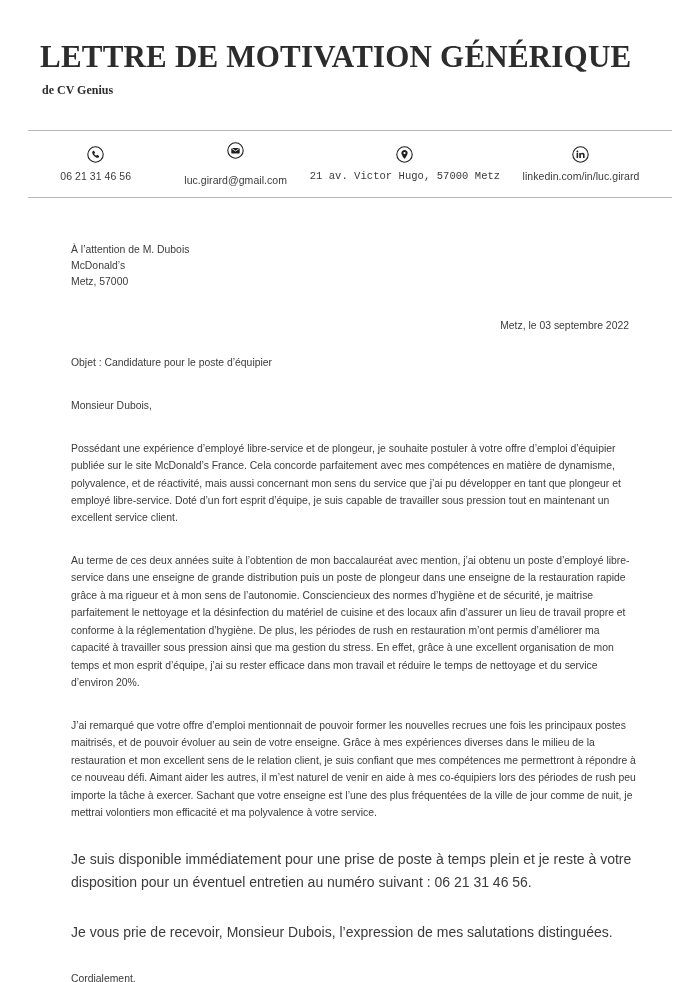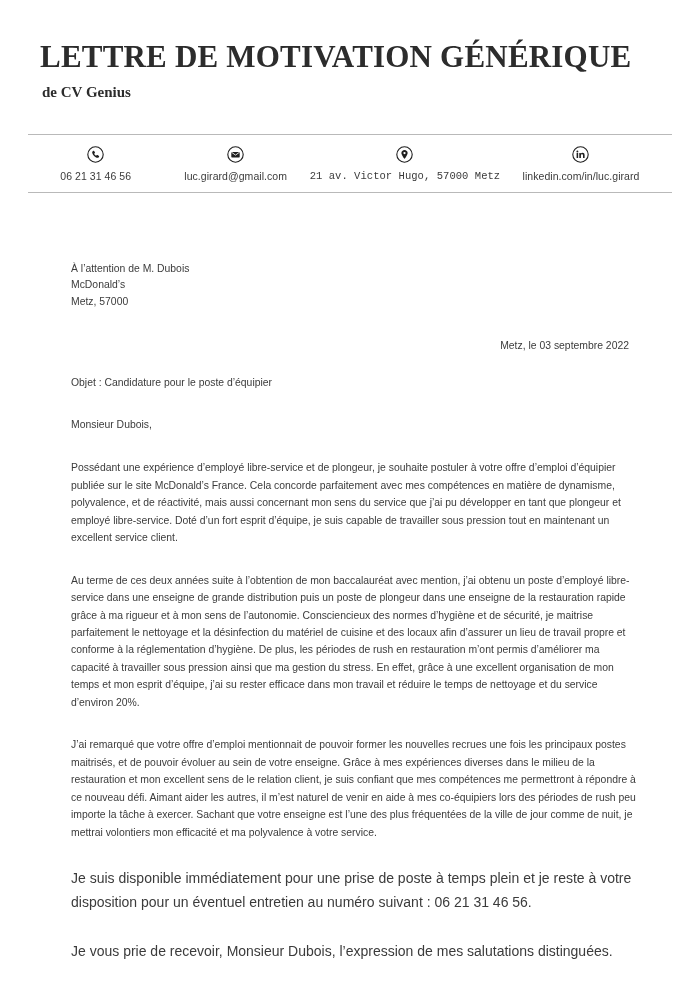--- a/index.html
+++ b/index.html
@@ -34,21 +34,21 @@
     font-size: 31px;
     letter-spacing: 0.2px;
     color: #2c2c2c;
     line-height: 1.12;
     margin: 0;
     white-space: nowrap;
   }
   .doc-subtitle {
     font-family: "Liberation Serif", serif;
     font-weight: bold;
-    font-size: 15px;
+    font-size: 12px;
     color: #2c2c2c;
     margin: 8px 0 0 2px;
     line-height: 1.2;
   }
 
   .rule {
     height: 1px;
     background: #b9b9b9;
     margin: 0 28px;
   }
@@ -61,21 +61,21 @@
     align-items: center;
     padding: 11px 40px 10px 28px;
   }
   .contact-item {
     display: flex;
     flex-direction: column;
     align-items: center;
     text-align: center;
   }
   .contact-item.c-phone    { width: 150px; }
-  .contact-item.c-email    { width: 160px; }
+  .contact-item.c-email    { width: 160px; gap: 8px; }
   .contact-item.c-address  { width: 215px; font-family: Liberation Mono, monospace; }
   .contact-item.c-linkedin { width: 175px; }
 
   .contact-icon {
     width: 17px;
     height: 17px;
     display: block;
     margin-bottom: 7px;
   }
   .contact-icon svg { display: block; }
@@ -89,21 +89,21 @@
 
   
   .letter {
     padding: 0 62px 0 71px;
     font-size: 10.6px;
     line-height: 1.62;
     color: #3b3b3b;
   }
 
   .recipient {
-    margin-top: 68px;
+    margin-top: 44px;
     line-height: 1.55;
     font-size: 10.4px;
   }
   .recipient div { white-space: nowrap; }
 
   .date-line {
     margin-top: 28px;
     text-align: right;
     font-size: 10.4px;
     padding-right: 9px;

